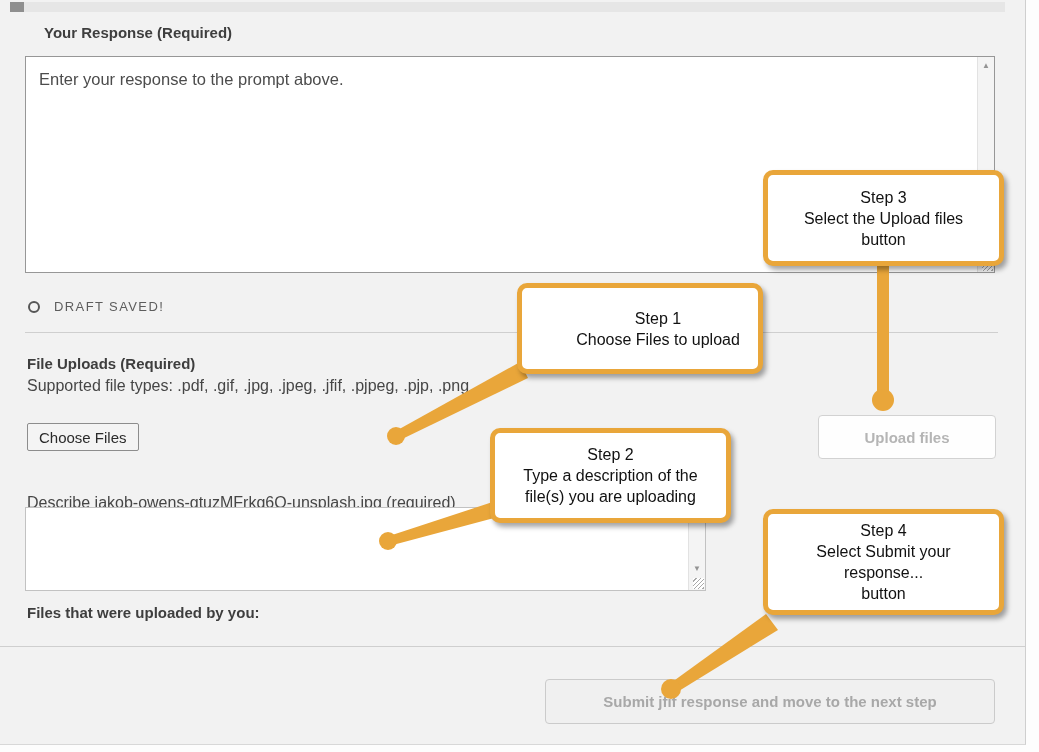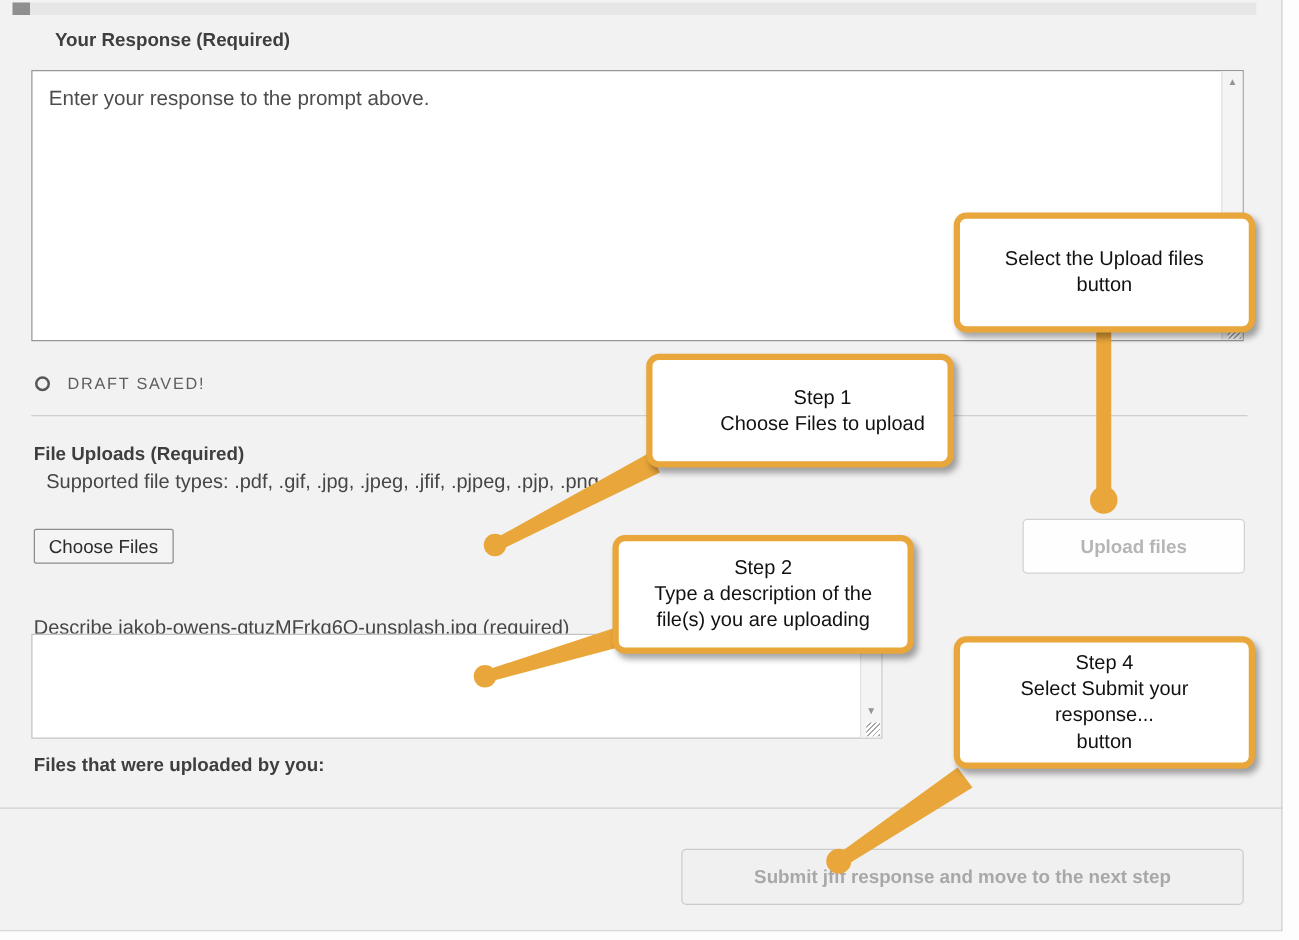--- a/index.html
+++ b/index.html
@@ -75,21 +75,21 @@
   </div>
 
   <div class="draft-row">
     <div class="draft-circle"></div>
     <div class="draft-text">DRAFT SAVED!</div>
   </div>
 
   <div class="divider" style="left:25px; top:332px; width:973px;"></div>
 
   <div class="lbl-bold" style="left:27px; top:355px;">File Uploads (Required)</div>
-  <div class="lbl-reg" style="left:27px; top:377px;margin-left:10px;">Supported file types: .pdf, .gif, .jpg, .jpeg, .jfif, .pjpeg, .pjp, .png</div>
+  <div class="lbl-reg" style="left:27px; top:377px;">Supported file types: .pdf, .gif, .jpg, .jpeg, .jfif, .pjpeg, .pjp, .png</div>
 
   <button class="choose-btn">Choose Files</button>
 
   <div class="upload-btn">Upload files</div>
 
   <div class="lbl-reg" style="left:27px; top:494px;">Describe jakob-owens-gtuzMFrkq6Q-unsplash.jpg (required)</div>
 
   <div class="tbox describe-box">
     <div class="tbox-text"></div>
     <div class="vtrack">
@@ -126,20 +126,21 @@
   <div class="callout callout-1" style="border-color: rgb(233, 166, 58); padding-left: 36px;">
     <div>Step 1</div>
     <div>Choose Files to upload</div>
   </div>
   <div class="callout callout-2" style="border-color: rgb(233, 166, 58);">
     <div>Step 2</div>
     <div>Type a description of the</div>
     <div>file(s) you are uploading</div>
   </div>
   <div class="callout callout-3" style="border-color: rgb(233, 166, 58);">
+    <div>Step 3</div>
     <div>Select the Upload files</div>
     <div>button</div>
   </div>
   <div class="callout callout-4" style="border-color: rgb(233, 166, 58);">
     <div>Step 4</div>
     <div>Select Submit your</div>
     <div>response...</div>
     <div>button</div>
   </div>
 </div>

